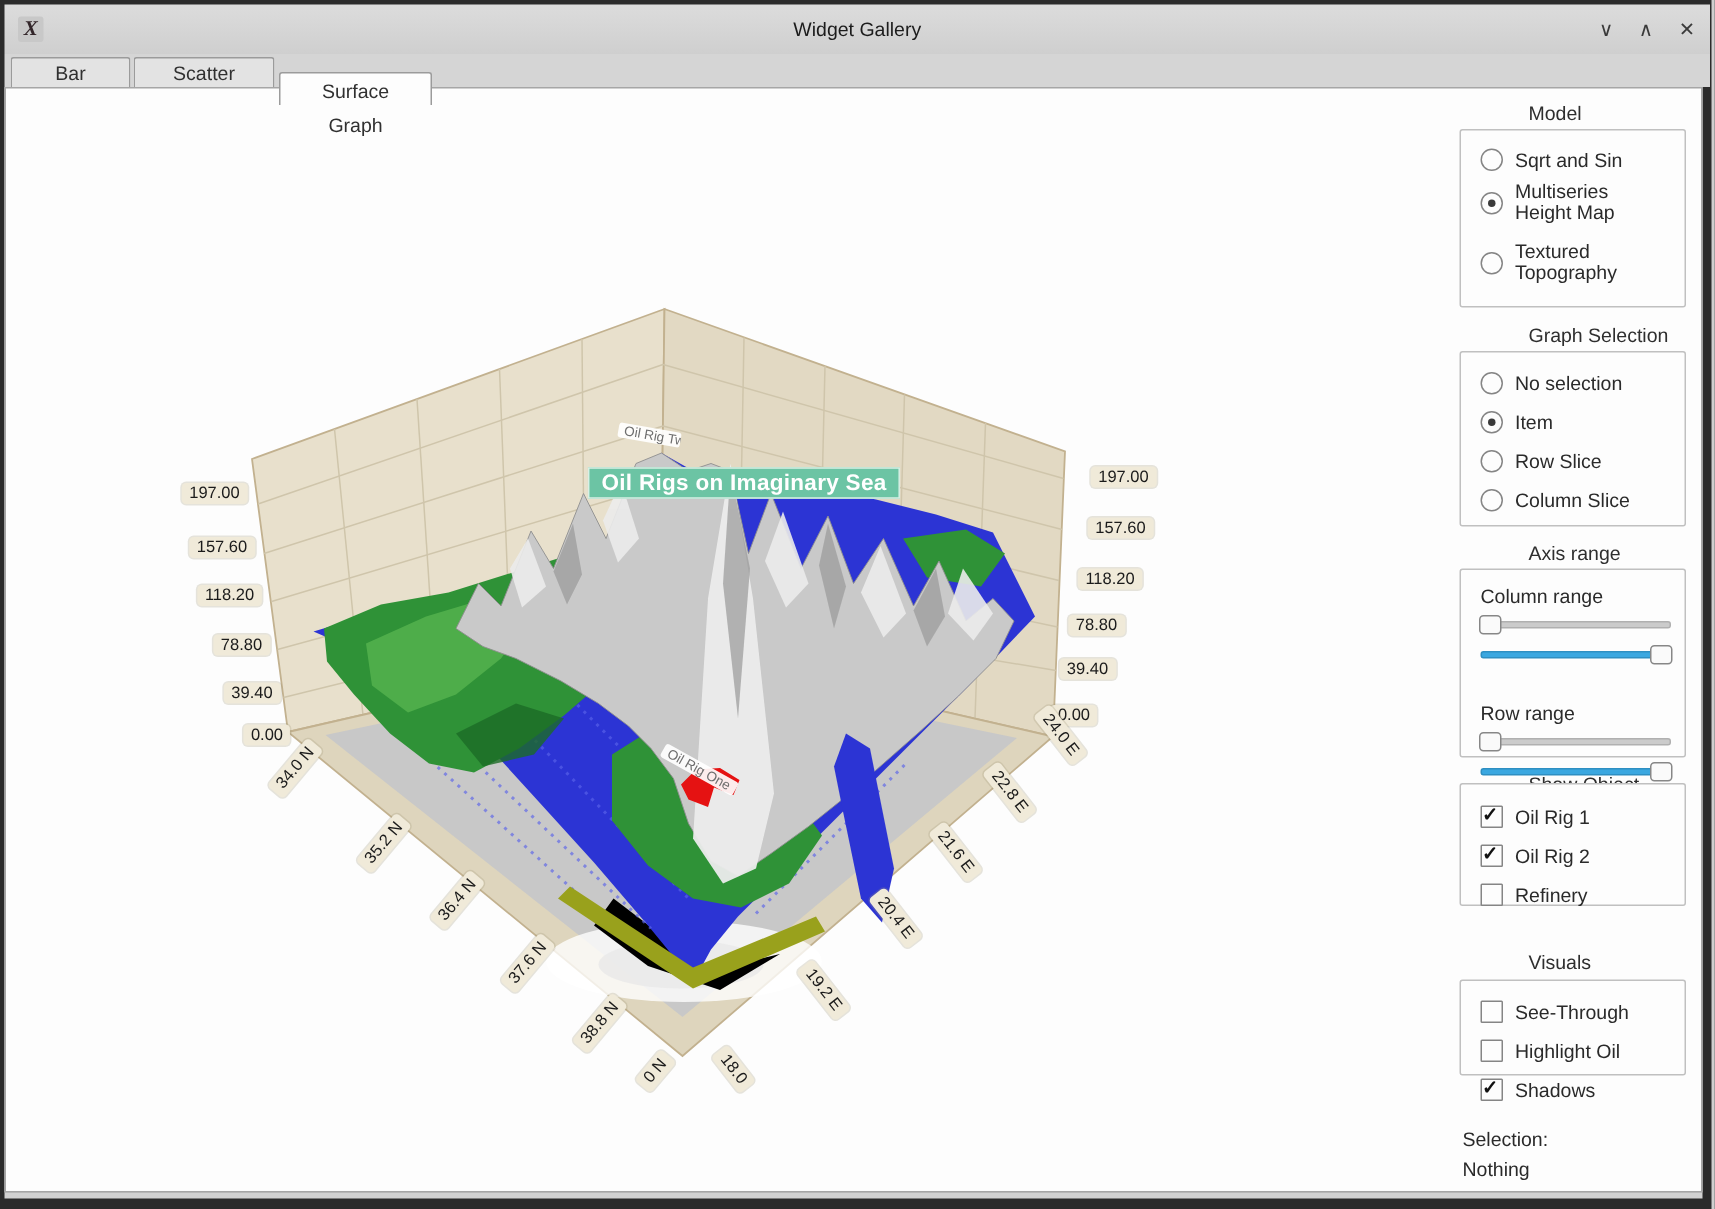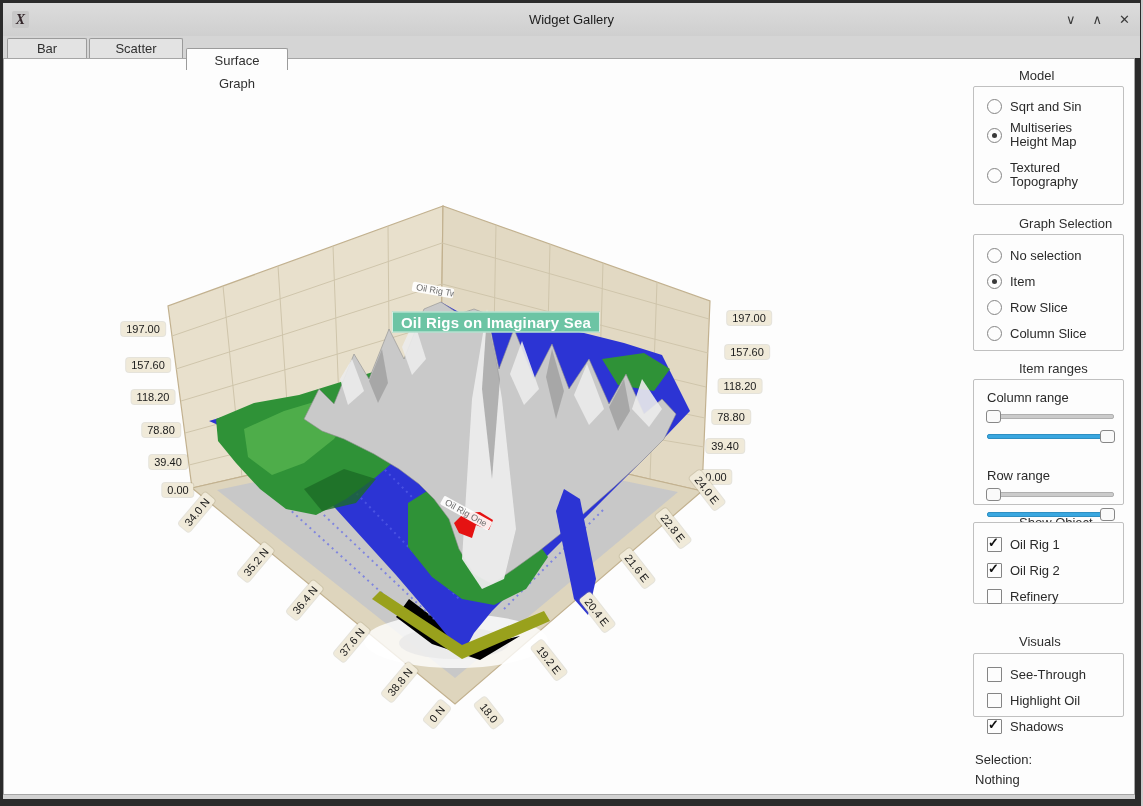--- a/index.html
+++ b/index.html
@@ -250,21 +250,21 @@
         </span>
       </div>
       <div class="opt-row" style="top: 91px;">
         <span class="radio"></span>
         <span class="opt-text">
           <div>Column Slice</div>
         </span>
       </div>
     </div>
 
-  <div class="g-label" style="top:303px">Item ranges</div>
+  <div class="g-label" style="top:303px">Axis range</div>
   <div class="g-box" style="top:321px;height:126px" id="box-axis">
     <div class="range-label" style="top:10px;position:absolute">Column range</div>
     <div class="range-label" style="top:88px;position:absolute">Row range</div>
   <div class="slider at-min" style="top: 30px; --accent: #3aa7e0;">
         <div class="track"></div>
         <div class="handle"></div>
       </div>
       <div class="slider filled at-max" style="top: 50px; --accent: #3aa7e0;">
         <div class="track"></div>
         <div class="handle"></div>

